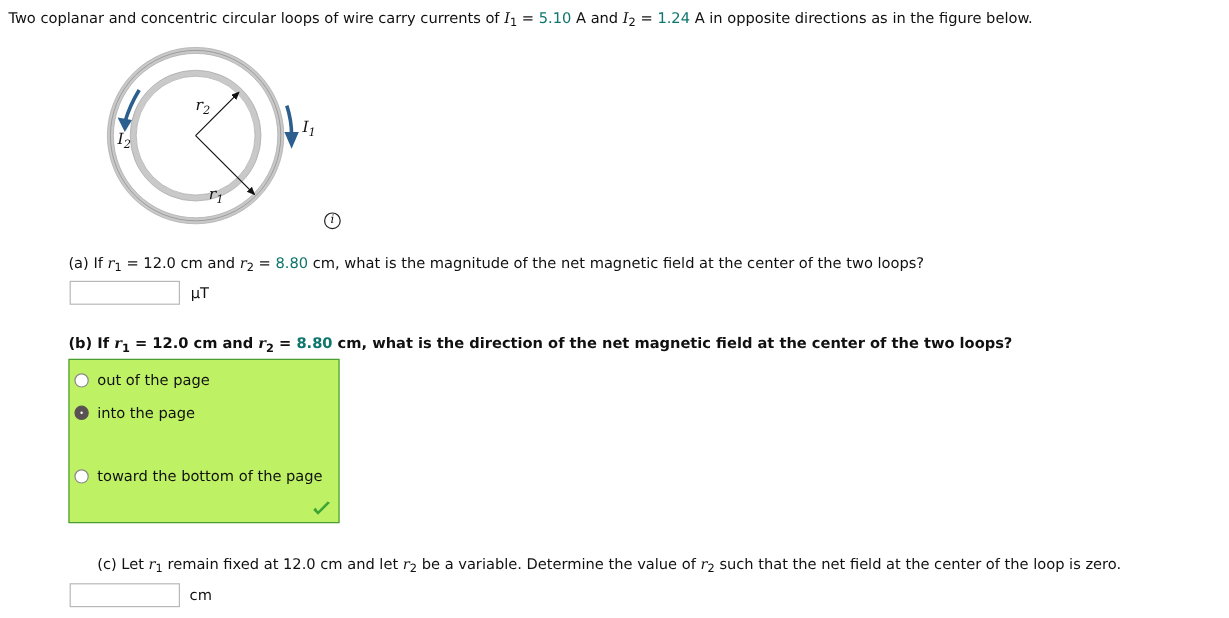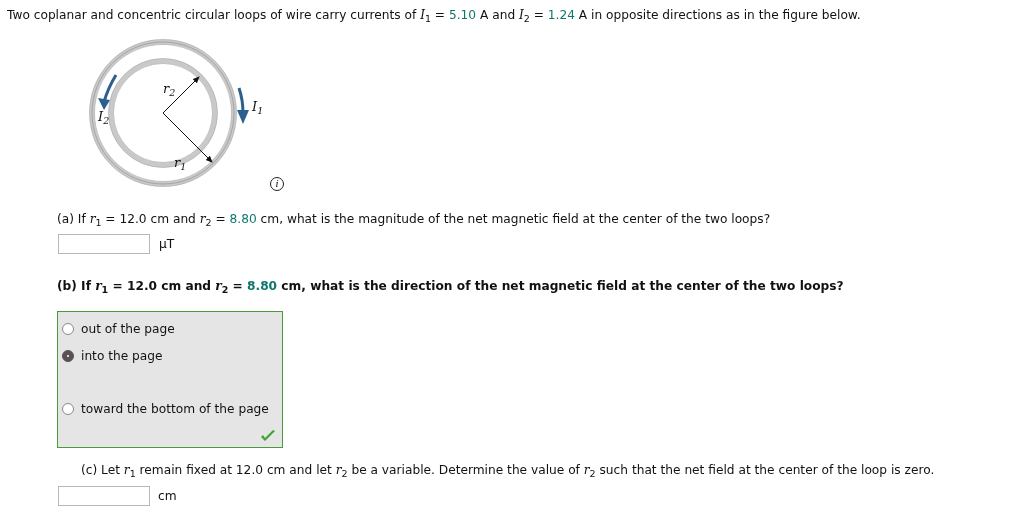--- a/index.html
+++ b/index.html
@@ -12,21 +12,21 @@
   .var { font-family: "DejaVu Serif", "Liberation Serif", serif; font-style: italic; }
   .blue { color: #0f766e; }
   sub { font-size: 9.5px; vertical-align: -3px; line-height: 0; }
   .answer-box {
     position: absolute; width: 92px; height: 20px;
     border: 1px solid #b8b8b8; background: #fff; box-sizing: border-box;
   }
   .unit { position: absolute; }
   .choices {
     position: absolute; left: 57px; top: 299px; width: 226px; height: 137px;
-    border: 1px solid #4a9a3a; box-sizing: border-box; background: #e5e5e5; margin-top: 12px;
+    border: 1px solid #4a9a3a; box-sizing: border-box; background: #bef264;
   }
   .choice { position: absolute; left: 4px; height: 18px; display: flex; align-items: center; }
   .radio {
     width: 12px; height: 12px; border-radius: 50%;
     border: 1px solid #8a8a8a; box-sizing: border-box; background: #fff;
     margin-right: 7px; position: relative;
   }
   .radio.checked { background: #5a5252; border-color: #5a5252; }
   .radio.checked::after {
     content: ""; position: absolute; left: 4px; top: 4px; width: 2px; height: 2px;

